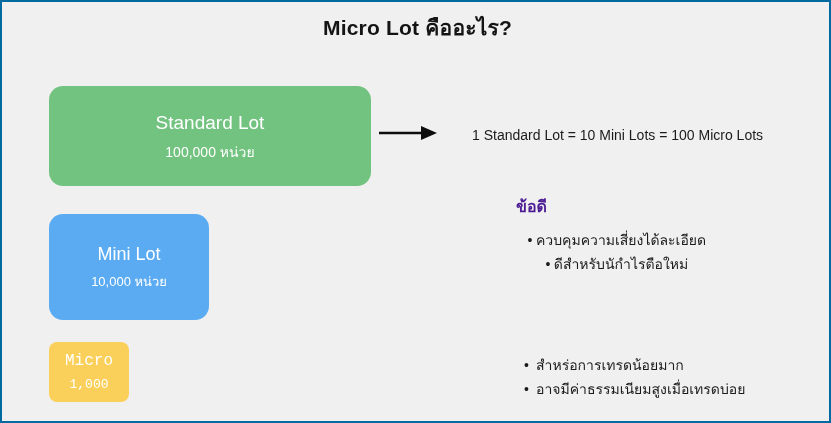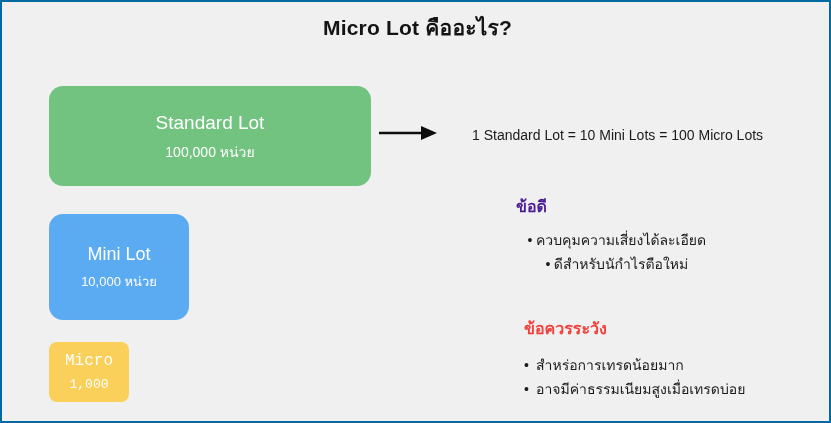--- a/index.html
+++ b/index.html
@@ -66,21 +66,21 @@
     width: 322px;
     height: 100px;
     background: #73c380;
     border-radius: 14px;
   }
   #box-standard .lot-title { font-size: 19px; }
 
   #box-mini {
     left: 47px;
     top: 212px;
-    width: 140px;
+    width: 160px;
     height: 106px;
     background: #5aabf2;
     border-radius: 14px;
   }
   #box-mini .lot-title { font-size: 18px; }
   #box-mini .lot-sub { font-size: 13px; margin-top: 6px; }
 
   #box-micro {
     left: 47px;
     top: 340px;
@@ -179,19 +179,18 @@
   </svg>
 
   <div id="equation">1 Standard Lot = 10 Mini Lots = 100 Micro Lots</div>
 
   <div class="section-heading" id="pros-heading">ข้อดี</div>
   <ul class="bullet-list" id="pros-list">
     <li><span class="bullet-dot">•</span><span>ควบคุมความเสี่ยงได้ละเอียด</span></li>
     <li><span class="bullet-dot">•</span><span>ดีสำหรับนักำไรตือใหม่</span></li>
   </ul>
 
-  <div class="section-heading" id="cons-heading">ข้อควรระวัง</div>
   <ul class="bullet-list" id="cons-list">
     <li><span class="bullet-dot">•</span><span>สำหร่อการเทรดน้อยมาก</span></li>
     <li><span class="bullet-dot">•</span><span>อาจมีค่าธรรมเนียมสูงเมื่อเทรดบ่อย</span></li>
   </ul>
 
 </div>
 
 </body></html>

